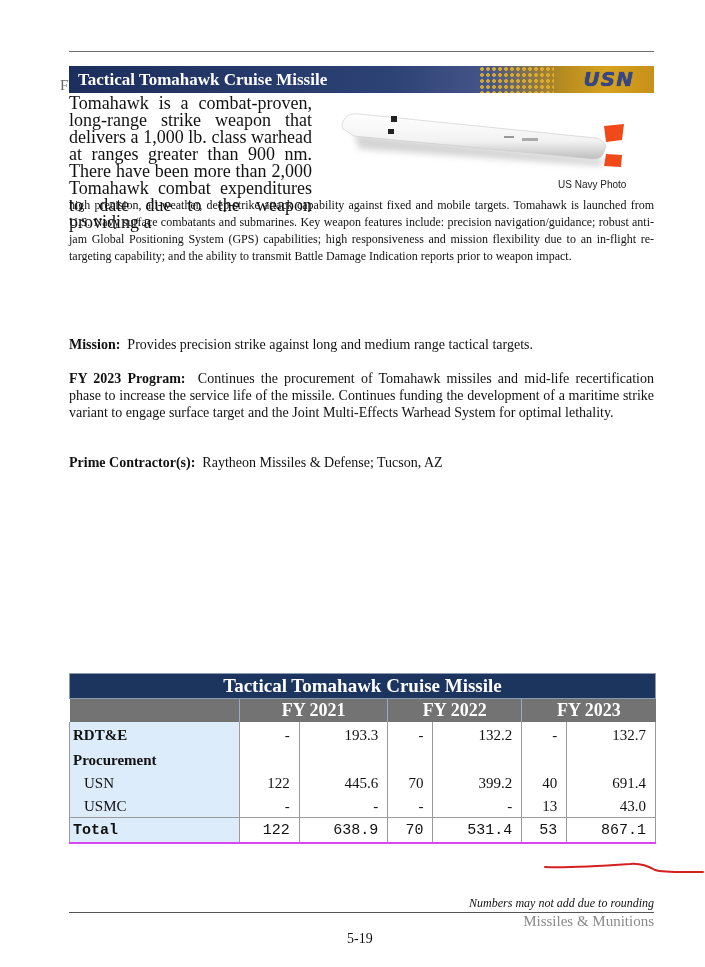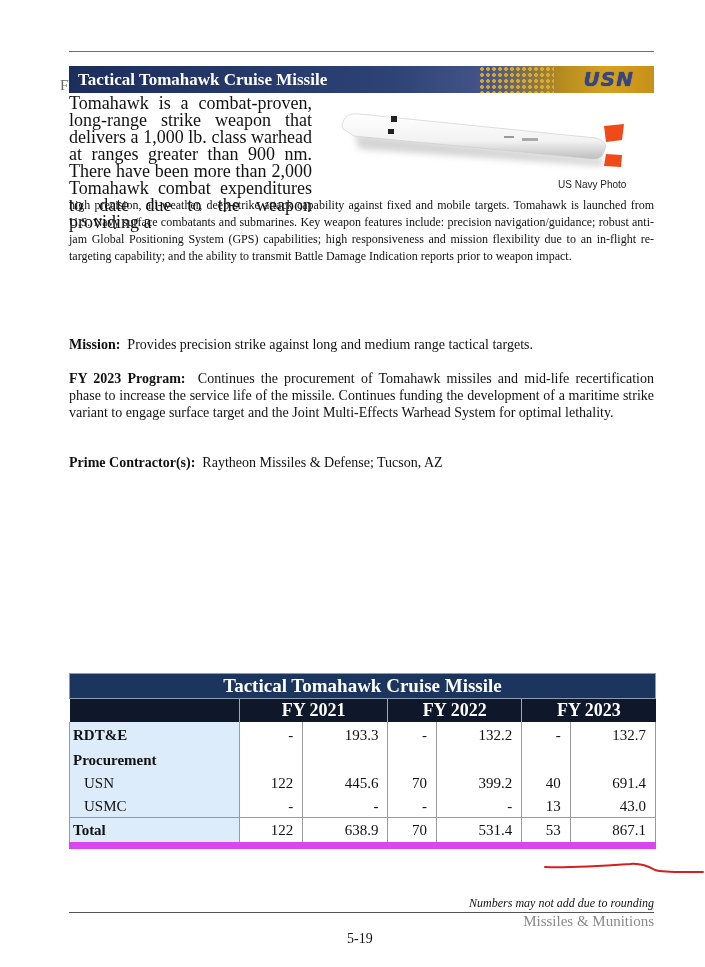--- a/index.html
+++ b/index.html
@@ -26,33 +26,33 @@
     .missile-photo { position: absolute; left: 334px; top: 104px; width: 300px; height: 70px; }
     .photo-credit { position: absolute; left: 558px; top: 179px; font-family: "Liberation Sans", sans-serif; font-size: 10px; color: #222; }
 
     .para { position: absolute; left: 69px; width: 585px; font-size: 14px; line-height: 17px; text-align: justify; margin-top: 36px; }
     .para b { font-weight: bold; }
 
     
     .funding { position: absolute; left: 69px; top: 673px; width: 587px; border-collapse: collapse; font-size: 15px; }
     .funding td, .funding th { padding: 0; }
     .funding .t-title { background: #1c355e; color: #fff; font-weight: bold; font-size: 19px; text-align: center; height: 24px; border: 1px solid #8c9bb0; }
-    .funding .fy-row th { background: #0f172a; color: #fff; font-weight: bold; font-size: 18px; height: 23px; text-align: center; border-left: 1px solid #9aa8c4; border-top: 1px solid #9aa8c4; }
+    .funding .fy-row th { background: #737373; color: #fff; font-weight: bold; font-size: 18px; height: 23px; text-align: center; border-left: 1px solid #9aa8c4; border-top: 1px solid #9aa8c4; }
     .funding .fy-row th.blank { border-left: none; }
     .funding .col-row th { background: #dcebfa; font-weight: bold; font-size: 15px; height: 24px; text-align: center; border: 1px solid #9a9a9a; }
     .funding .col-row th.blank { border-bottom: none; border-right: 1px solid #9a9a9a; }
     .funding .lab { background: #ddecfb; width: 155px; text-align: left; padding-left: 3px; border-left: 1px solid #9a9a9a; border-right: 1px solid #9a9a9a; margin-left: 48px; }
     .funding .num { text-align: right; padding-right: 9px; border-left: 1px solid #9a9a9a; border-right: 1px solid #9a9a9a; background: #fff; }
     .funding tr.r td { height: 24px; }
     .funding tr.r-rdte td { height: 26px; }
     .funding tr.r-proc td { height: 24px; }
     .funding tr.r-usn td { height: 23px; }
     .funding tr.r-usmc td { height: 22px; }
     .funding tr.r-sub td { border-top: 1px solid #9a9a9a; height: 24px; }
-    .funding tr.r-tot td { border-top: 1px solid #9a9a9a; border-bottom: 7px solid #d946ef; height: 24px; }
+    .funding tr.r-tot td { border-top: 1px solid #9a9a9a; border-bottom: 2px solid #d946ef; height: 24px; font-family: Liberation Mono, monospace; }
     .funding .bold { font-weight: bold; }
     .funding .indent { padding-left: 14px; }
 
     .table-note { position: absolute; right: 51px; top: 896px; font-size: 12px; font-style: italic; }
     .footer-rule { position: absolute; left: 69px; top: 912px; width: 585px; height: 1px; background: #555; }
     .footer-section { position: absolute; right: 51px; top: 913px; font-size: 15px; color: #8a8a8a; }
     .page-number { position: absolute; left: 347px; top: 931px; font-size: 14px; }
 
     .annotation { position: absolute; left: 0; top: 0; width: 705px; height: 967px; pointer-events: none; }
   </style>

